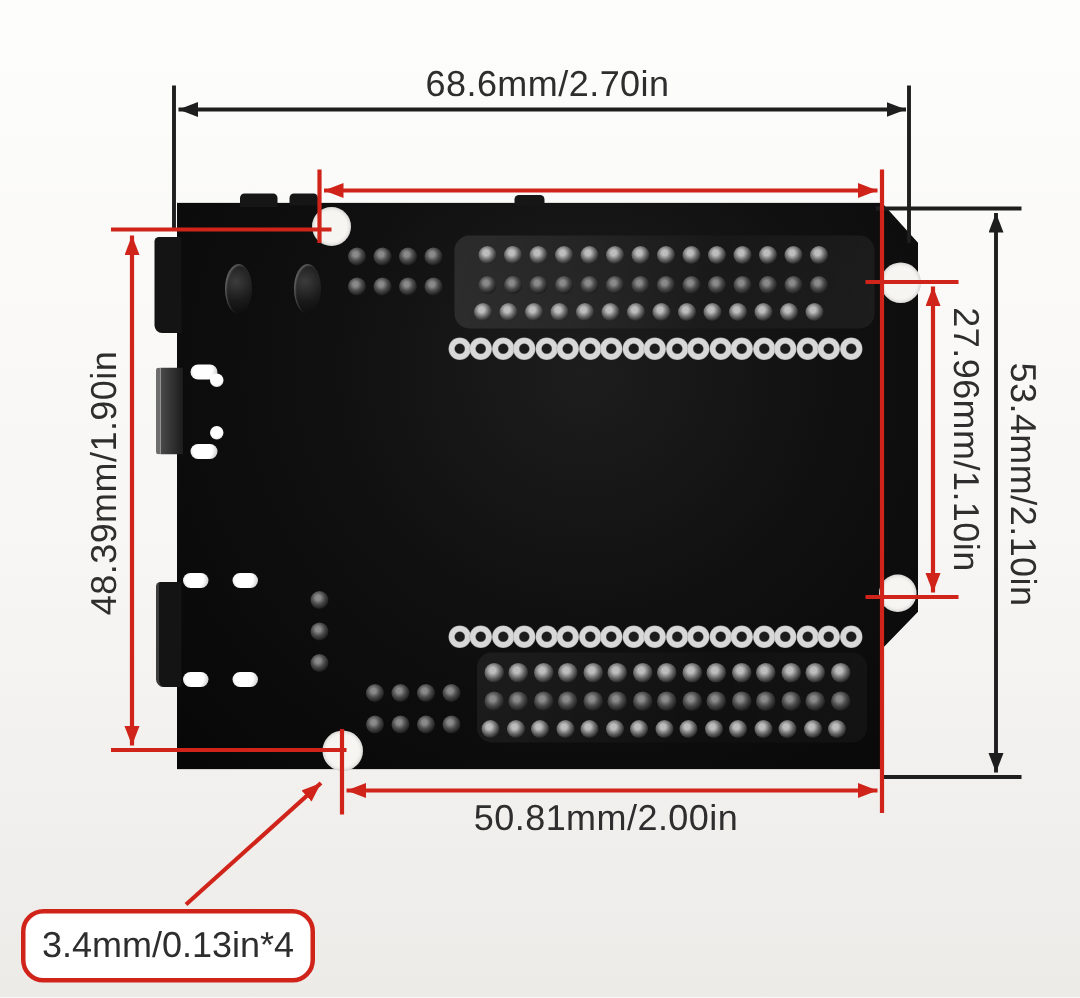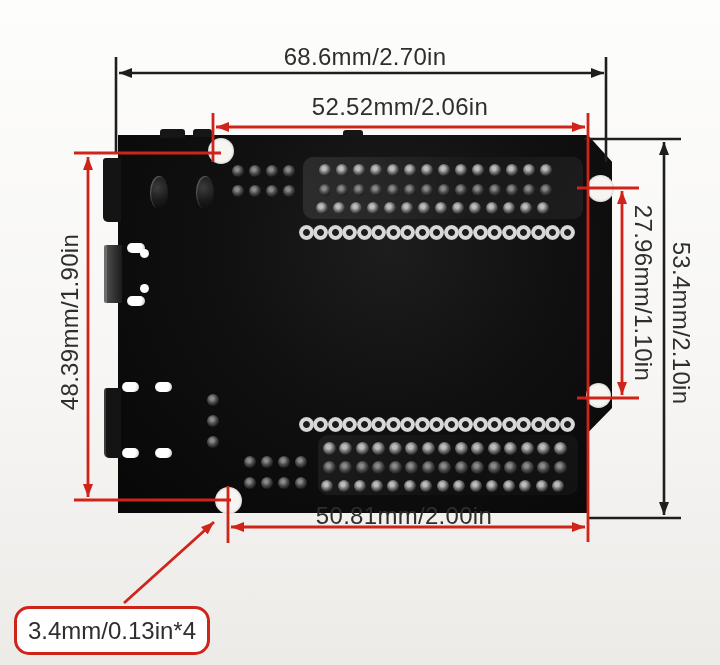--- a/index.html
+++ b/index.html
@@ -291,23 +291,22 @@
       <line class="red" x1="228" y1="486" x2="228" y2="543"></line>
       <line class="red" x1="231" y1="527" x2="585" y2="527" marker-start="url(#mR)" marker-end="url(#mR)"></line>
     </g>
 
     <g>
       <line class="red" x1="124" y1="603" x2="214" y2="522" marker-end="url(#mR)"></line>
     </g>
   </svg>
 
   <div class="dim-label" style="left:352px; top:57px;margin-left:13px;">68.6mm/2.70in</div>
-  <div class="dim-label" style="left:400px; top:107px;">52.52mm/2.06in</div>
   <div class="dim-label rot90" style="left:681px; top:323px;">53.4mm/2.10in</div>
   <div class="dim-label rot90" style="left:643px; top:293px;">27.96mm/1.10in</div>
   <div class="dim-label rot270" style="left:70px; top:322px;">48.39mm/1.90in</div>
-  <div class="dim-label" style="left:404px; top:516px;">50.81mm/2.00in</div>
+  <div class="dim-label" style="left:404px; top:546px;">50.81mm/2.00in</div>
 
   <div class="callout">
     <span>3.4mm/0.13in*4</span>
   </div>
 
 </div>
 
 </body></html>

